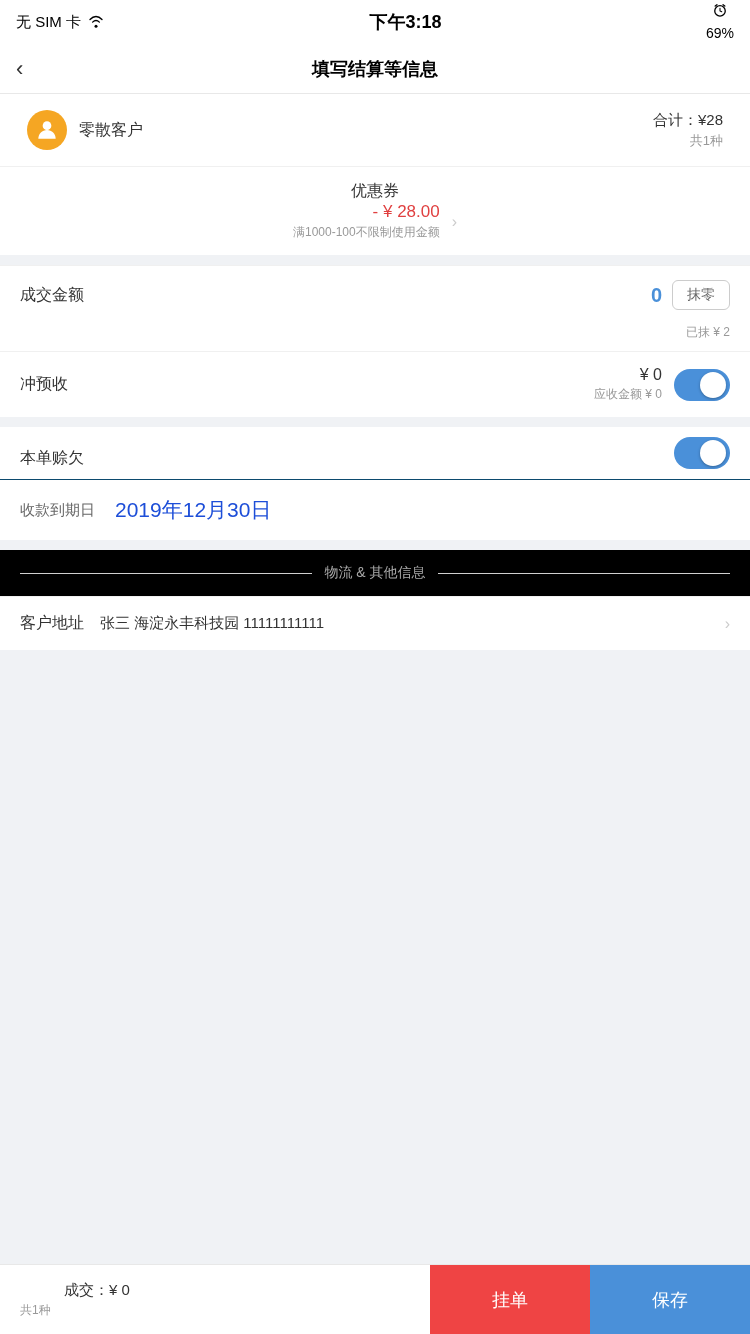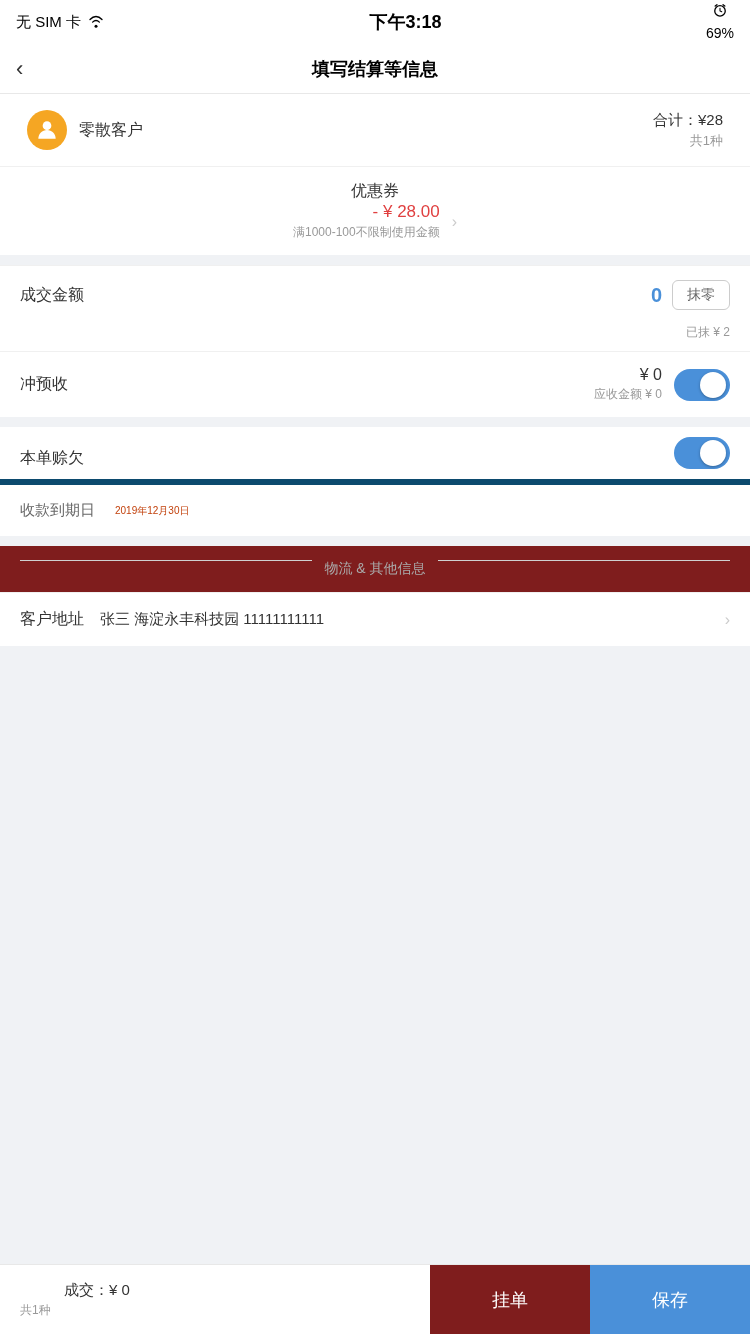--- a/index.html
+++ b/index.html
@@ -262,39 +262,40 @@
       font-size: 16px;
       color: #333;
     }
 
     
     .due-date-row {
       display: flex;
       align-items: center;
       padding: 16px 20px;
       background: #fff;
-      border-top: 6px solid #0c4a6e;
+      border-top: 1px solid #0c4a6e;
       gap: 20px;
     }
     .due-date-label {
       font-size: 15px;
       color: #666;
       white-space: nowrap;
     }
     .due-date-value {
-      font-size: 10px;
-      color: #c2410c;
+      font-size: 21px;
+      color: #1d4ed8;
     }
 
     
     .logistics-header {
       display: flex;
+      align-items: center;
       justify-content: center;
       padding: 14px 20px;
-      background: #7f1d1d;
+      background: #000000;
       gap: 12px;
       margin-top: 10px;
     }
     .logistics-divider-line {
       flex: 1;
       height: 1px;
       background: #d0d0d0;
     }
     .logistics-title {
       font-size: 14px;
@@ -358,21 +359,21 @@
       border: none;
       font-size: 18px;
       font-weight: 500;
       color: #fff;
       cursor: pointer;
       display: flex;
       align-items: center;
       justify-content: center;
     }
     .btn-hold {
-      background: #7f1d1d;
+      background: #ef4444;
     }
     .btn-save {
       background: #4a90d9;
     }
   </style>
 </head>
 <body>
 
 <div class="status-bar">
   <div class="status-bar-left">

